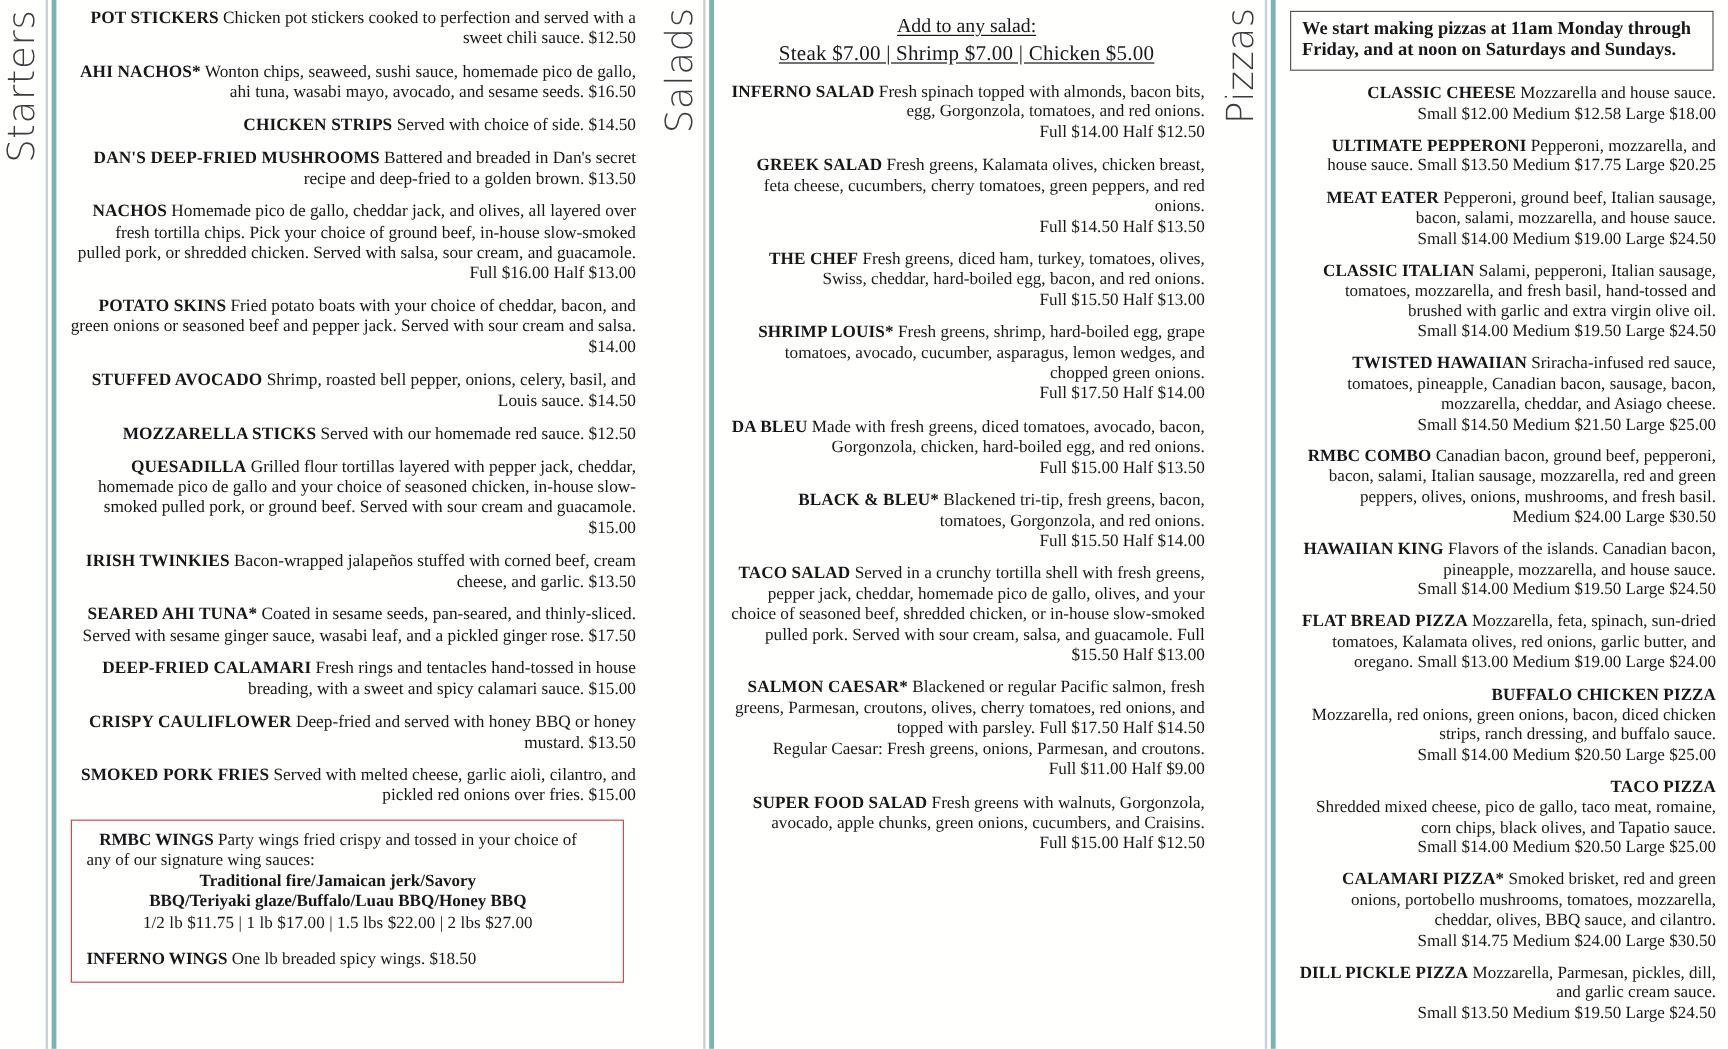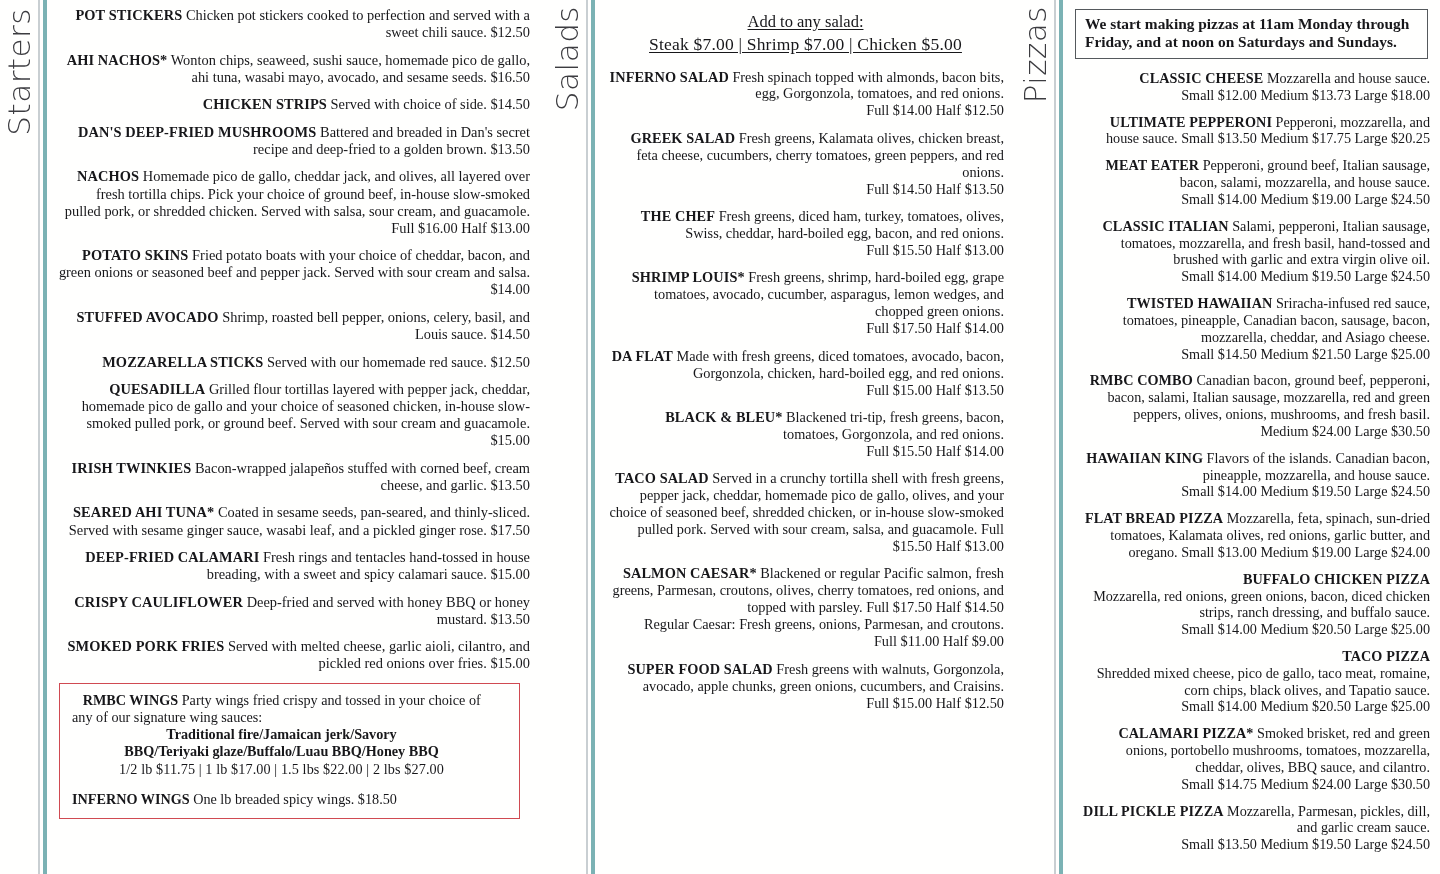--- a/index.html
+++ b/index.html
@@ -218,38 +218,38 @@
     <div class="col-body">
       <div class="salad-addons">
         <span class="addon-title">Add to any salad:</span>
         <span class="addon-prices">Steak  $7.00  |  Shrimp  $7.00  |  Chicken  $5.00</span>
       </div>
       <div id="salads-items">
           <p class="item"><span class="item-name">INFERNO SALAD</span> <span class="item-desc">Fresh spinach topped with almonds, bacon bits, egg, Gorgonzola, tomatoes, and red onions.</span><br><span class="item-price">Full  $14.00   Half  $12.50</span></p>
           <p class="item"><span class="item-name">GREEK SALAD</span> <span class="item-desc">Fresh greens, Kalamata olives, chicken breast, feta cheese, cucumbers, cherry tomatoes, green peppers, and red onions.</span><br><span class="item-price">Full  $14.50   Half  $13.50</span></p>
           <p class="item"><span class="item-name">THE CHEF</span> <span class="item-desc">Fresh greens, diced ham, turkey, tomatoes, olives, Swiss, cheddar, hard-boiled egg, bacon, and red onions.</span><br><span class="item-price">Full  $15.50   Half  $13.00</span></p>
           <p class="item"><span class="item-name">SHRIMP LOUIS*</span> <span class="item-desc">Fresh greens, shrimp, hard-boiled egg, grape tomatoes, avocado, cucumber, asparagus, lemon wedges, and chopped green onions.</span><br><span class="item-price">Full  $17.50   Half  $14.00</span></p>
-          <p class="item"><span class="item-name">DA FLAT</span> <span class="item-desc">Made with fresh greens, diced tomatoes, avocado, bacon, Gorgonzola, chicken, hard-boiled egg, and red onions.</span><br><span class="item-price">Full  $15.00   Half  $13.50</span></p>
+          <p class="item"><span class="item-name">DA BLEU</span> <span class="item-desc">Made with fresh greens, diced tomatoes, avocado, bacon, Gorgonzola, chicken, hard-boiled egg, and red onions.</span><br><span class="item-price">Full  $15.00   Half  $13.50</span></p>
           <p class="item"><span class="item-name">BLACK &amp; BLEU*</span> <span class="item-desc">Blackened tri-tip, fresh greens, bacon, tomatoes, Gorgonzola, and red onions.</span><br><span class="item-price">Full  $15.50   Half  $14.00</span></p>
           <p class="item"><span class="item-name">TACO SALAD</span> <span class="item-desc">Served in a crunchy tortilla shell with fresh greens, pepper jack, cheddar, homemade pico de gallo, olives, and your choice of seasoned beef, shredded chicken, or in-house slow-smoked pulled pork. Served with sour cream, salsa, and guacamole.  Full  $15.50   Half  $13.00</span></p>
           <p class="item"><span class="item-name">SALMON CAESAR*</span> <span class="item-desc">Blackened or regular Pacific salmon, fresh greens, Parmesan, croutons, olives, cherry tomatoes, red onions, and topped with parsley.  Full  $17.50   Half  $14.50</span><br><span class="item-price">Regular Caesar: Fresh greens, onions, Parmesan, and croutons.</span><br><span class="item-price">Full  $11.00   Half  $9.00</span></p>
           <p class="item"><span class="item-name">SUPER FOOD SALAD</span> <span class="item-desc">Fresh greens with walnuts, Gorgonzola, avocado, apple chunks, green onions, cucumbers, and Craisins.</span><br><span class="item-price">Full  $15.00   Half  $12.50</span></p>
         </div>
     </div>
   </section>
 
   <section class="column col-pizzas">
     <div class="section-tab tab-pizzas">
       <span class="tab-text">Pizzas</span>
     </div>
     <div class="rule"></div>
     <div class="col-body">
       <div class="pizza-notice">We start making pizzas at 11am Monday through Friday, and at noon on Saturdays and Sundays.</div>
       <div id="pizzas-items">
-          <p class="item"><span class="item-name">CLASSIC CHEESE</span> <span class="item-desc">Mozzarella and house sauce.</span><br><span class="item-price">Small  $12.00   Medium  $13.73   Large  $18.00</span></p>
+          <p class="item"><span class="item-name">CLASSIC CHEESE</span> <span class="item-desc">Mozzarella and house sauce.</span><br><span class="item-price">Small  $12.00   Medium  $12.58   Large  $18.00</span></p>
           <p class="item"><span class="item-name">ULTIMATE PEPPERONI</span> <span class="item-desc">Pepperoni, mozzarella, and house sauce.  Small  $13.50   Medium  $17.75   Large  $20.25</span></p>
           <p class="item"><span class="item-name">MEAT EATER</span> <span class="item-desc">Pepperoni, ground beef, Italian sausage, bacon, salami, mozzarella, and house sauce.</span><br><span class="item-price">Small  $14.00   Medium  $19.00   Large  $24.50</span></p>
           <p class="item"><span class="item-name">CLASSIC ITALIAN</span> <span class="item-desc">Salami, pepperoni, Italian sausage, tomatoes, mozzarella, and fresh basil, hand-tossed and brushed with garlic and extra virgin olive oil.</span><br><span class="item-price">Small  $14.00   Medium  $19.50   Large  $24.50</span></p>
           <p class="item"><span class="item-name">TWISTED HAWAIIAN</span> <span class="item-desc">Sriracha-infused red sauce, tomatoes, pineapple, Canadian bacon, sausage, bacon, mozzarella, cheddar, and Asiago cheese.</span><br><span class="item-price">Small  $14.50   Medium  $21.50   Large  $25.00</span></p>
           <p class="item"><span class="item-name">RMBC COMBO</span> <span class="item-desc">Canadian bacon, ground beef, pepperoni, bacon, salami, Italian sausage, mozzarella, red and green peppers, olives, onions, mushrooms, and fresh basil.</span><br><span class="item-price">Medium  $24.00   Large  $30.50</span></p>
           <p class="item"><span class="item-name">HAWAIIAN KING</span> <span class="item-desc">Flavors of the islands. Canadian bacon, pineapple, mozzarella, and house sauce.</span><br><span class="item-price">Small  $14.00   Medium  $19.50   Large  $24.50</span></p>
           <p class="item"><span class="item-name">FLAT BREAD PIZZA</span> <span class="item-desc">Mozzarella, feta, spinach, sun-dried tomatoes, Kalamata olives, red onions, garlic butter, and oregano.  Small  $13.00   Medium  $19.00   Large  $24.00</span></p>
           <p class="item"><span class="item-name">BUFFALO CHICKEN PIZZA</span><br><span class="item-desc">Mozzarella, red onions, green onions, bacon, diced chicken strips, ranch dressing, and buffalo sauce.</span><br><span class="item-price">Small  $14.00   Medium  $20.50   Large  $25.00</span></p>
           <p class="item"><span class="item-name">TACO PIZZA</span><br><span class="item-desc">Shredded mixed cheese, pico de gallo, taco meat, romaine, corn chips, black olives, and Tapatio sauce.</span><br><span class="item-price">Small  $14.00   Medium  $20.50   Large  $25.00</span></p>
           <p class="item"><span class="item-name">CALAMARI PIZZA*</span> <span class="item-desc">Smoked brisket, red and green onions, portobello mushrooms, tomatoes, mozzarella, cheddar, olives, BBQ sauce, and cilantro.</span><br><span class="item-price">Small  $14.75   Medium  $24.00   Large  $30.50</span></p>

